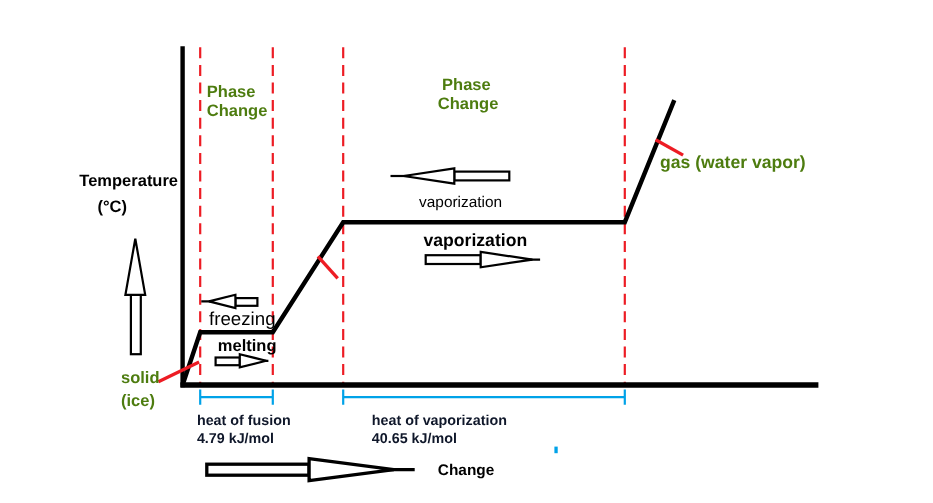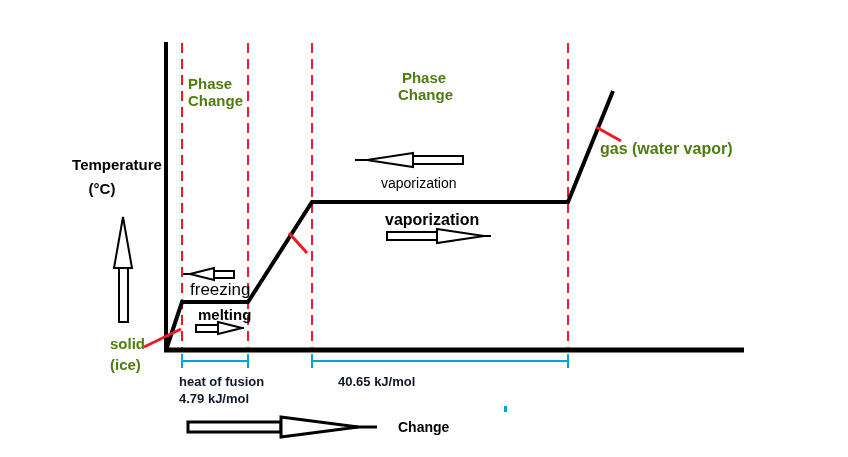--- a/index.html
+++ b/index.html
@@ -89,17 +89,18 @@
   <div class="lbl red" id="solid-label">
     <div>solid</div>
     <div>(ice)</div>
   </div>
 
   <div class="lbl blue" id="heat-fusion">
     <div>heat of fusion</div>
     <div>4.79 kJ/mol</div>
   </div>
   <div class="lbl blue" id="heat-vaporization">
+    <div>heat of vaporization</div>
     <div>40.65 kJ/mol</div>
   </div>
 
   <div class="lbl" id="energy-label">Change</div>
 </div>
 
 </body></html>

